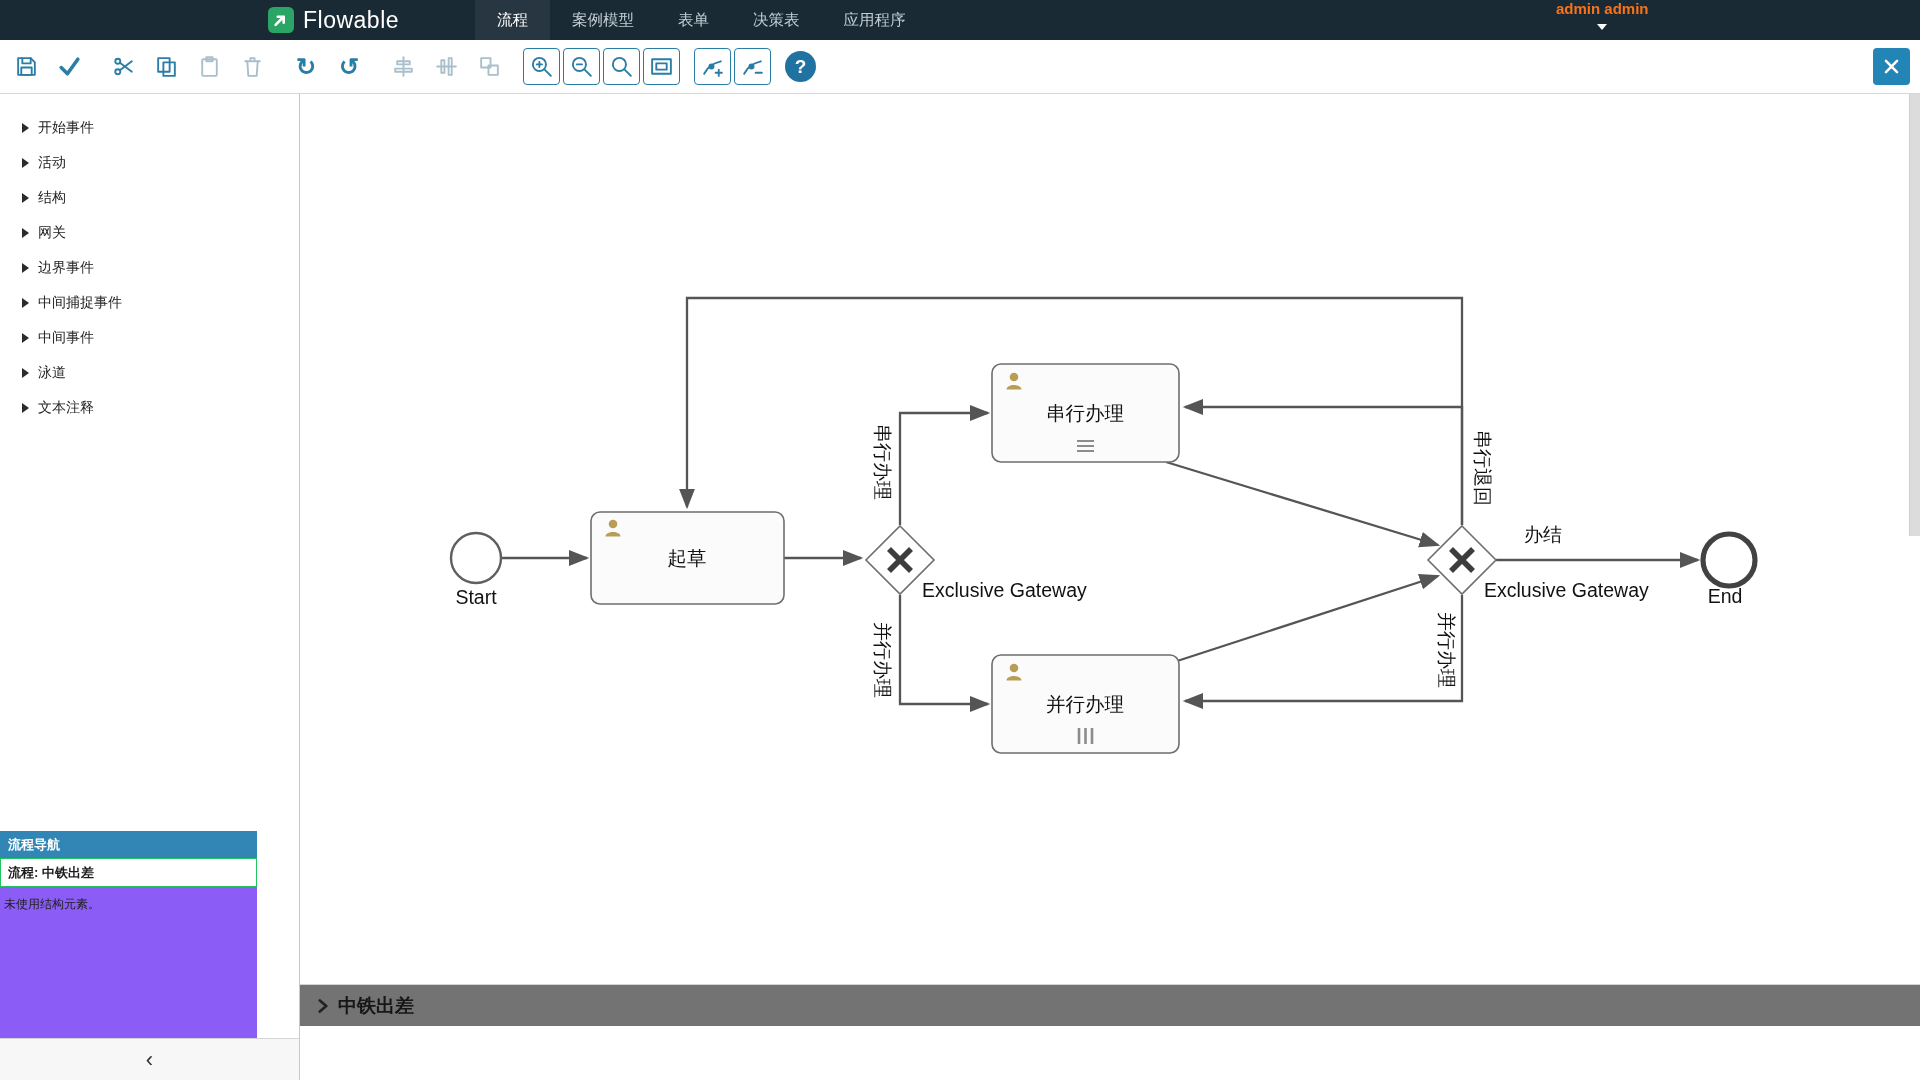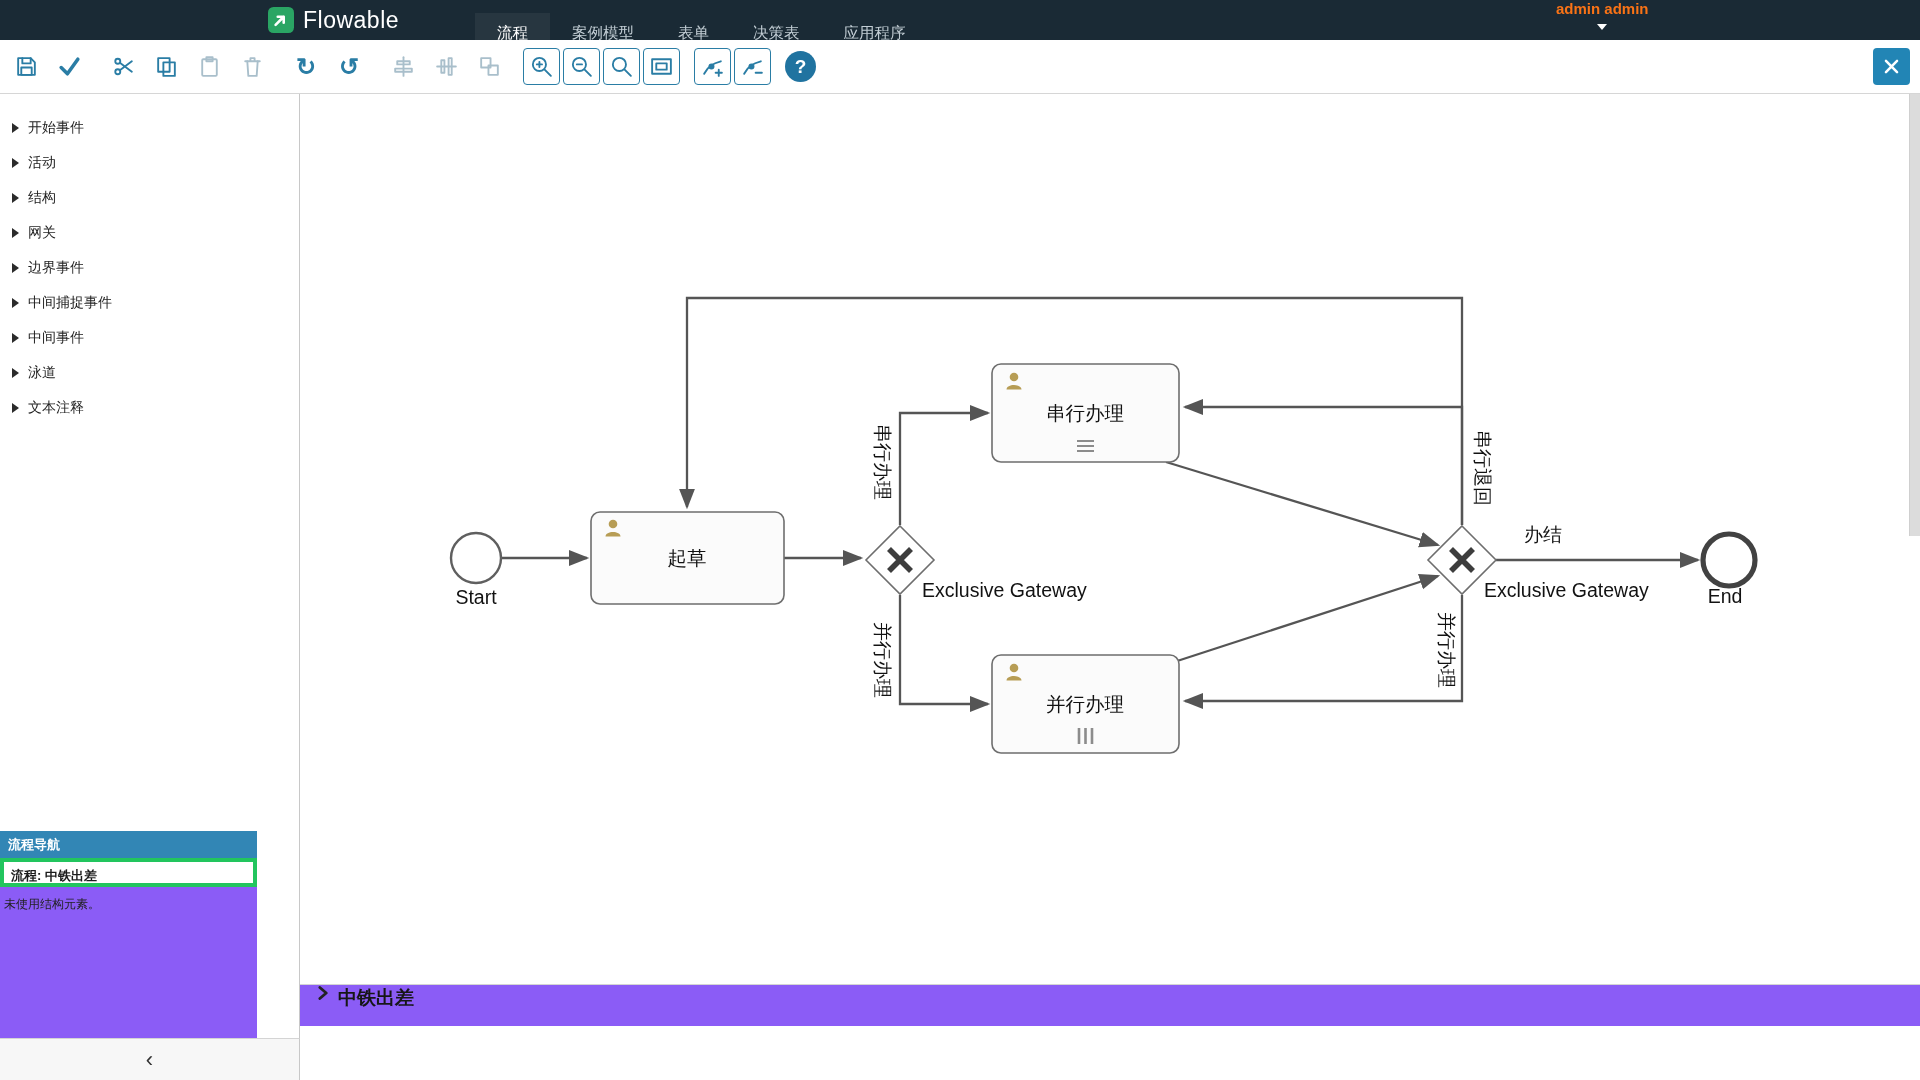--- a/index.html
+++ b/index.html
@@ -5,61 +5,61 @@
   * { box-sizing: border-box; margin: 0; padding: 0; }
   html,body { width:1920px; height:1080px; overflow:hidden; }
   body { font-family:"Liberation Sans", sans-serif; background:#fff; position:relative; }
 
   
   .navbar { position:absolute; left:0; top:0; width:1920px; height:40px; background:#1a2a35; display:flex; align-items:center; }
   .brand { display:flex; align-items:center; margin-left:268px; gap:9px; cursor:pointer; }
   .brand-icon { width:26px; height:26px; }
   .brand-text { color:#fff; font-size:23px; letter-spacing:.5px; }
   .nav-items { display:flex; margin-left:76px; height:40px; }
-  .nav-item { color:#c2cdd4; font-size:15.5px; line-height:40px; padding:0 22px; cursor:pointer;margin-top:13px; }
+  .nav-item { color:#c2cdd4; font-size:15.5px; line-height:40px; padding:0 22px; cursor:pointer; }
   .nav-item.active { color:#ffffff; background:rgba(255,255,255,.06); }
   .user-menu { position:absolute; left:1556px; top:0; height:40px; display:flex; align-items:center; gap:7px; color:#f97316; font-size:15px; font-weight:bold; cursor:pointer;flex-direction:column; }
   .caret-down { width:0; height:0; border-left:5px solid transparent; border-right:5px solid transparent; border-top:6px solid #fff; }
 
   
   .toolbar { position:absolute; left:0; top:40px; width:1920px; height:54px; background:#fff; border-bottom:1px solid #d6d6d6; display:flex; align-items:center; padding-left:6px; }
   .tgroup { display:flex; align-items:center; margin-right:14px; gap:3px; }
   .tbtn { width:40px; height:40px; display:flex; align-items:center; justify-content:center; color:#2a7da5; cursor:pointer; border-radius:4px; }
   .tbtn svg { width:25px; height:25px; stroke:currentColor; fill:none; stroke-width:1.8; stroke-linecap:round; stroke-linejoin:round; }
   .tbtn.disabled { color:#a9bfcb; }
   .tbtn.boxed { width:37px; height:37px; border:1.5px solid #2a7da5; }
   .tbtn.glyph { font-size:24px; font-weight:bold; line-height:1; }
   .help-circle { width:31px; height:31px; border-radius:50%; background:#2073a0; color:#fff; font-weight:bold; font-size:19px; display:flex; align-items:center; justify-content:center; cursor:pointer; }
   .close-btn { position:absolute; right:10px; top:8px; width:37px; height:37px; background:#2285b5; border-radius:4px; display:flex; align-items:center; justify-content:center; cursor:pointer; }
   .close-btn svg { width:19px; height:19px; stroke:#fff; stroke-width:3.2; stroke-linecap:round; }
 
   
   .sidebar { position:absolute; left:0; top:94px; width:300px; height:944px; background:#fff; border-right:1px solid #c8c8c8; }
   .palette { padding-top:16px; }
-  .palette-item { display:flex; align-items:center; height:35px; padding-left:12px; font-size:14px; color:#1e1e1e; cursor:pointer; }
+  .palette-item { display:flex; align-items:center; height:35px; padding-left:22px; font-size:14px; color:#1e1e1e; cursor:pointer; }
   .tri-right { width:0; height:0; border-left:7px solid #2b2b2b; border-top:5px solid transparent; border-bottom:5px solid transparent; margin-right:9px; }
 
   .navigator { position:absolute; left:0; top:737px; width:257px; bottom:0; }
   .navigator-header { height:27px; background:#3286b5; color:#fff; font-size:13px; font-weight:bold; line-height:27px; padding-left:8px; }
-  .navigator-row { height:29px; background:#fff; border:4px solid #22c55e; font-size:13px; font-weight:bold; color:#1c1c1c; line-height:27px; padding-left:7px; cursor:pointer; }
+  .navigator-row { height:29px; background:#fff; border:1px solid #22c55e; font-size:13px; font-weight:bold; color:#1c1c1c; line-height:27px; padding-left:7px; cursor:pointer; }
   .navigator-note-area { position:absolute; left:0; right:0; top:56px; bottom:0; background:#8b5cf6; padding:9px 4px; font-size:12px; color:#222; }
 
   
   .canvas { position:absolute; left:300px; top:94px; width:1620px; height:944px; background:#fff; overflow:hidden; }
   .canvas svg.diagram { position:absolute; left:0; top:0; }
   .vscroll-thumb { position:absolute; right:0; top:0; width:11px; height:442px; background:#dcdcdc; border-left:1px solid #cfcfcf; cursor:pointer; }
   .hscroll-line { position:absolute; left:332px; top:925px; width:1115px; height:3px; background:#4f4f4f; cursor:pointer; }
 
   .nlabel { font-size:19.5px; fill:#121212; font-family:"Liberation Sans", sans-serif; }
   .elabel { font-size:19px; fill:#121212; font-family:"Liberation Sans", sans-serif; }
   .gwlabel { font-size:19.5px; fill:#121212; font-family:"Liberation Sans", sans-serif; }
 
   
   .sidebar-footer { position:absolute; left:0; top:1038px; width:300px; height:42px; background:#f7f7f7; border-top:1px solid #d4d4d4; border-right:1px solid #c8c8c8; display:flex; align-items:center; justify-content:center; font-size:22px; color:#333; cursor:pointer; }
-  .statusbar { position:absolute; left:300px; top:984px; width:1620px; height:42px; background:#8b5cf6; border-top:1px solid #d4d4d4; display:flex; align-items:flex-start; padding-left:18px; cursor:pointer; }
+  .statusbar { position:absolute; left:300px; top:984px; width:1620px; height:42px; background:#737373; border-top:1px solid #d4d4d4; display:flex; align-items:center; padding-left:18px; cursor:pointer; }
   .statusbar-chevron { margin-right:9px; display:flex; }
   .statusbar-chevron svg { width:11px; height:16px; stroke:#222; stroke-width:3; fill:none; stroke-linecap:round; stroke-linejoin:round; }
   .statusbar-title { font-size:19px; font-weight:bold; color:#161616; }
 </style>
 </head>
 <body>
 
 <div class="navbar">
   <div class="brand">
     <svg class="brand-icon" viewBox="0 0 24 24">

